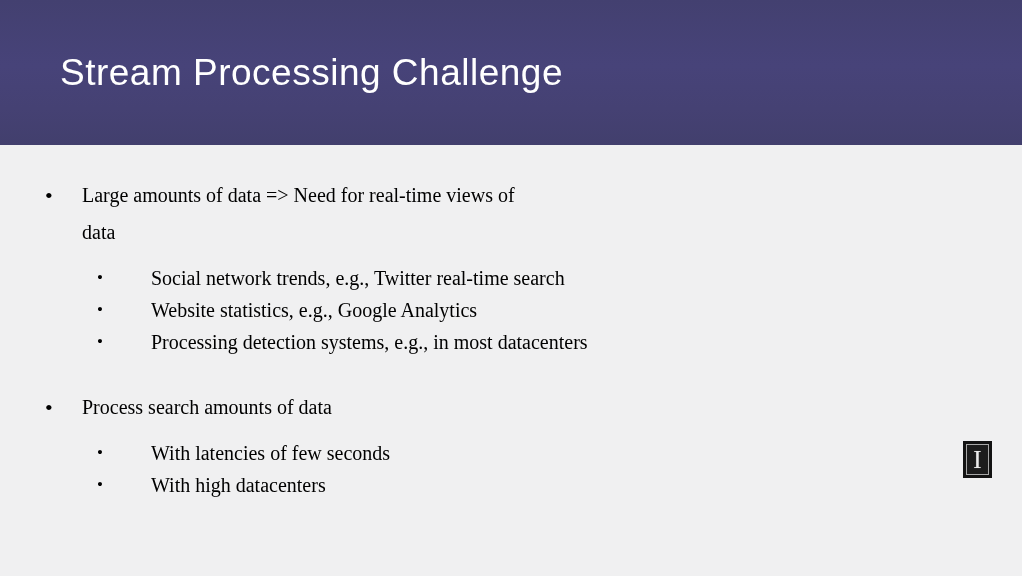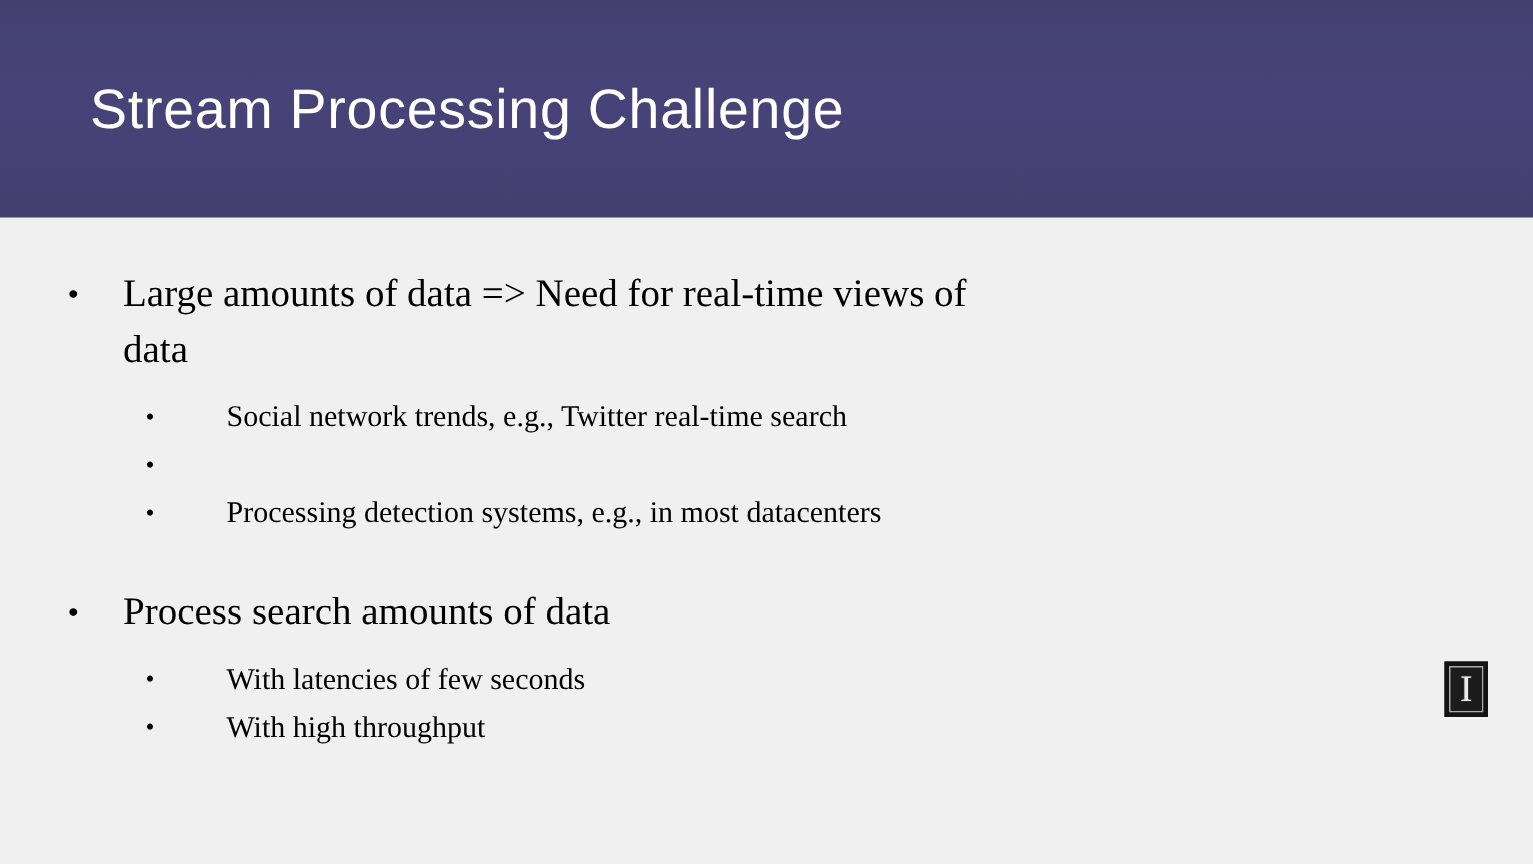--- a/index.html
+++ b/index.html
@@ -45,21 +45,21 @@
     display: flex;
     padding-left: 45px;
   }
   .l1-bullet {
     width: 37px;
     flex: 0 0 37px;
     font-size: 22px;
     line-height: 37px;
   }
   .l1-text {
-    font-size: 26px;
+    font-size: 20px;
     line-height: 37px;
     max-width: 700px;
     white-space: pre-line;
   }
   .l2-list {
     margin-top: 11px;
   }
   .l2-item {
     display: flex;
     padding-left: 97px;
@@ -114,40 +114,41 @@
 data</div>
     </div>
 
     <div class="l2-list">
       <div class="l2-item">
         <span class="l2-bullet">•</span>
         <div class="l2-text">Social network trends, e.g., Twitter real-time search</div>
       </div>
       <div class="l2-item">
         <span class="l2-bullet">•</span>
+        <div class="l2-text">Website statistics, e.g., Google Analytics</div>
       </div>
       <div class="l2-item">
         <span class="l2-bullet">•</span>
         <div class="l2-text">Processing detection systems, e.g., in most datacenters</div>
       </div>
     </div>
 
     <div class="l1-item group-gap">
       <span class="l1-bullet">•</span>
       <div class="l1-text">Process search amounts of data</div>
     </div>
 
     <div class="l2-list">
       <div class="l2-item">
         <span class="l2-bullet">•</span>
         <div class="l2-text">With latencies of few seconds</div>
       </div>
       <div class="l2-item">
         <span class="l2-bullet">•</span>
-        <div class="l2-text">With high throughput</div>
+        <div class="l2-text">With high datacenters</div>
       </div>
     </div>
 
   </main>
 
   <div class="logo">
     <span class="logo-letter">I</span>
   </div>
 
 </div>

